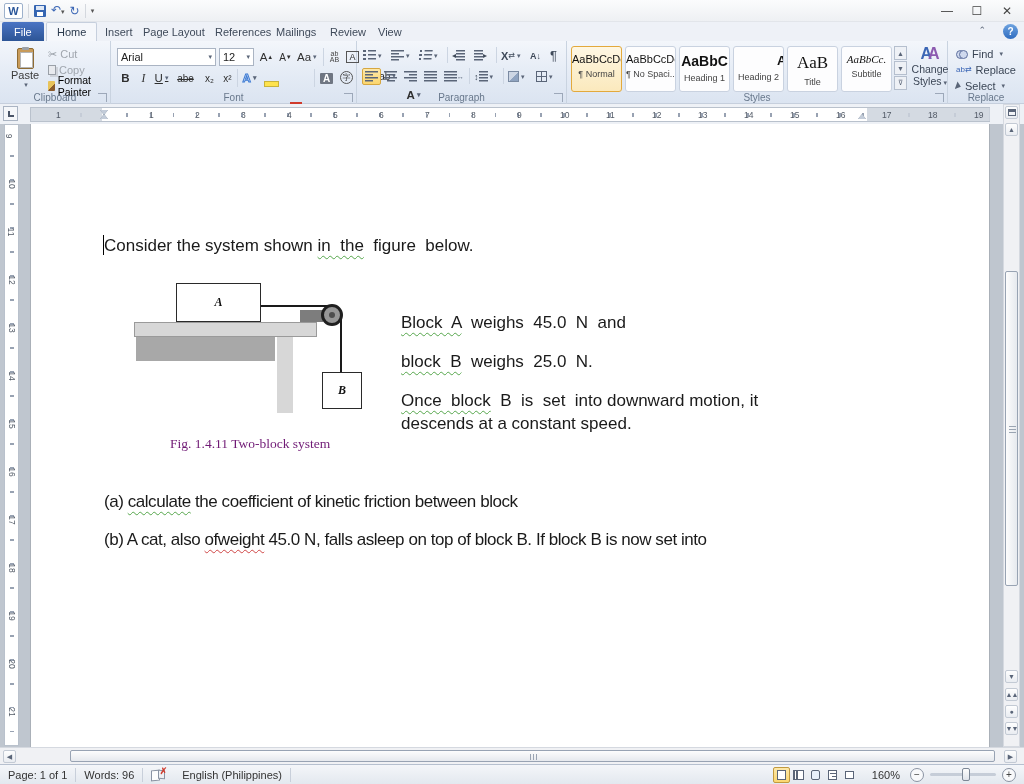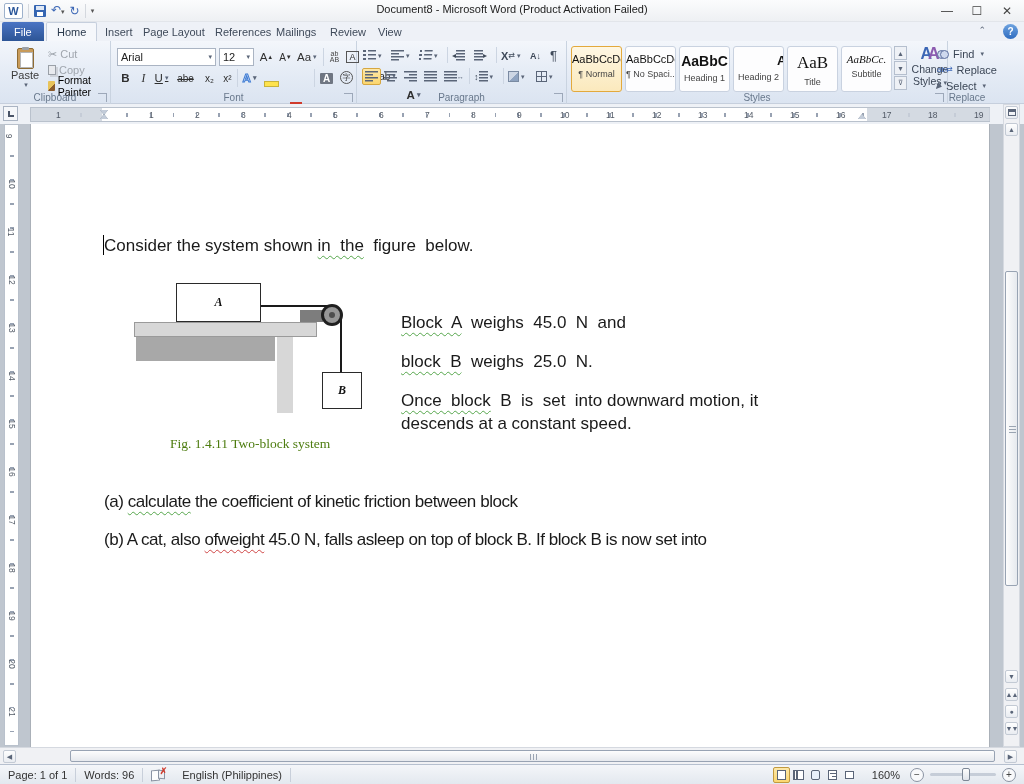--- a/index.html
+++ b/index.html
@@ -152,21 +152,21 @@
 
   
   .figwrap{position:absolute;left:0;top:0;}
   .fblock{position:absolute;background:#fff;border:1.6px solid #2a2a2a;
     font-family:"Liberation Serif",serif;font-style:italic;font-weight:bold;font-size:12px;
     display:flex;align-items:center;justify-content:center;color:#111;}
   .frect{position:absolute;}
   .fline{position:absolute;background:#1a1a1a;}
   .pulley{position:absolute;width:22px;height:22px;border:3px solid #1f1f1f;border-radius:50%;background:#979797;}
   .pulley i{position:absolute;left:5px;top:5px;width:6px;height:6px;background:#4e4e4e;border-radius:50%;}
-  .figcaption{position:absolute;font-family:"Liberation Serif",serif;font-size:13.5px;color:#4d7c0f;white-space:pre;}
+  .figcaption{position:absolute;font-family:"Liberation Serif",serif;font-size:13.5px;color:#701a75;white-space:pre;}
 
   
   .vscroll{position:absolute;right:4px;top:104px;width:17px;height:643px;background:#f0f1f4;border:1px solid #d5d9e0;}
   .sbtn{position:absolute;left:1px;width:13px;height:13px;display:flex;align-items:center;justify-content:center;
     font-size:7px;color:#5a6578;background:linear-gradient(#fefefe,#e9ecf1);border:1px solid #c3cad4;border-radius:2px;}
   .vthumb{position:absolute;left:1px;top:166px;width:13px;height:315px;background:linear-gradient(90deg,#fdfdfd,#e6e9ee);
     border:1px solid #98a3b3;border-radius:2px;}
   .vthumb i{position:absolute;left:3px;top:50%;width:7px;height:1px;background:#9aa4b2;box-shadow:0 3px #9aa4b2,0 -3px #9aa4b2;}
   .hscroll{position:absolute;left:0;top:747px;width:1024px;height:17px;background:#f0f1f4;border-top:1px solid #d5d9e0;}
   .hthumb{position:absolute;left:70px;top:2px;width:925px;height:12px;background:linear-gradient(#fdfdfd,#e6e9ee);
@@ -201,21 +201,20 @@
   <div class="titlebar">
     <div class="qat">
       <span class="wlogo">W</span>
       <span class="qsep"></span>
       <span class="floppy"></span>
       <span class="qicon">↶<span class="mini-drop">▾</span></span>
       <span class="qicon">↻</span>
       <span class="qsep"></span>
       <span class="mini-drop">▾</span>
     </div>
-    <div class="title-text">Document8  -  Microsoft Word (Product Activation Failed)</div>
     <div class="winbtns">
       <div class="winbtn">—</div>
       <div class="winbtn">☐</div>
       <div class="winbtn">✕</div>
     </div>
   </div>
 
   <div class="tabrow">
     <div class="tab tab-file" style="left:2px;">File</div>
     <div class="tab tab-active" style="left:46px;">Home</div>
@@ -395,21 +394,21 @@
       <div class="sscroll" style="left:327px;top:35px;">⊽</div>
       <div class="chstyles">
         <div class="aa-ic"><span class="a1">A</span><span class="a2">A</span></div>
         <div>Change</div>
         <div><span>Styles</span><span class="drop">▾</span></div>
       </div>
       <div class="glabel">Styles</div>
       <div class="launcher" style="left:368px;"></div>
     </div>
 
-    <div class="rgroup" style="left:929px;width:76px;border-right:none;">
+    <div class="rgroup" style="left:948px;width:76px;border-right:none;">
       <div class="ebtn" style="top:5px;">
         <span class="binoc"></span>
         <span>Find</span>
           <span class="drop">▾</span>
       </div>
       <div class="ebtn" style="top:21px;">
         <span style="font-size:8px;color:#3b66b5;">ab⇄</span>
         <span>Replace</span>
       </div>
       <div class="ebtn" style="top:37px;">

